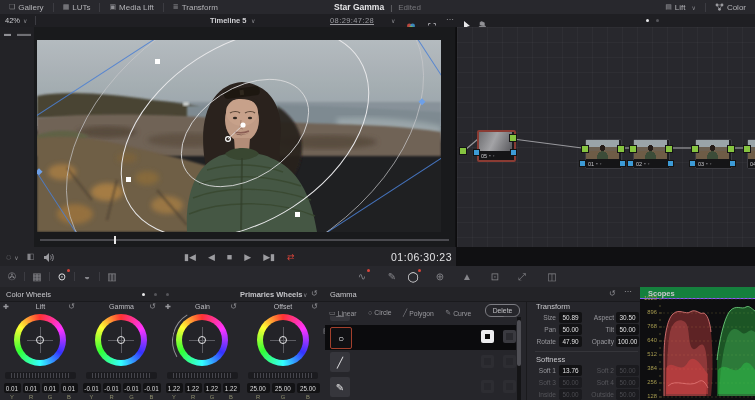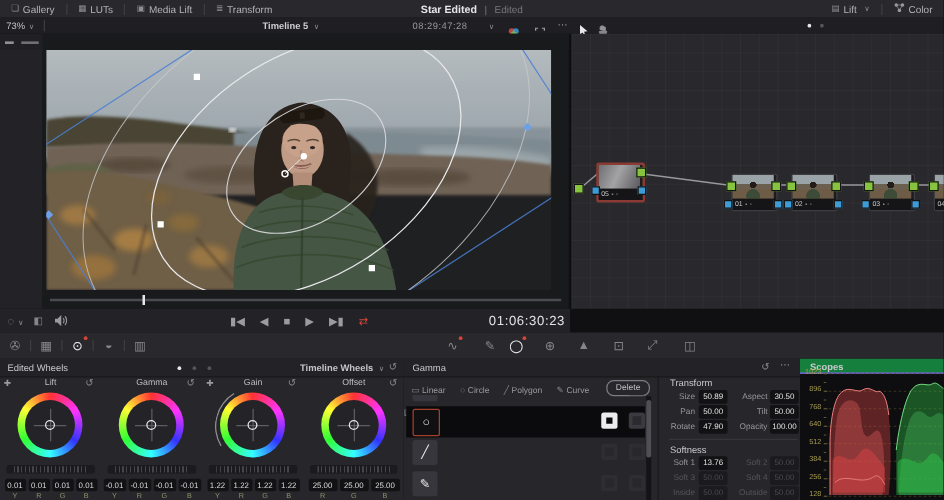--- a/index.html
+++ b/index.html
@@ -138,32 +138,32 @@
           <circle cx="2" cy="2" r="1.4" fill="#9a9a9f"></circle>
           <circle cx="7" cy="2" r="1.4" fill="#9a9a9f"></circle>
           <circle cx="4.5" cy="6.3" r="1.4" fill="#9a9a9f"></circle>
           <path d="M2 2H7L4.5 6.3Z" fill="none" stroke="#9a9a9f" stroke-width=".6"></path>
         </svg>
     </span>
     <span>Color</span>
   </div>
 </div>
 <div class="title-wrap">
-  <span class="ptitle">Star Edited</span>
+  <span class="ptitle">Star Gamma</span>
   <span class="pstat">|</span>
   <span class="pstat">Edited</span>
 </div>
 
 <div class="abs row2 r">
-  <span class="small" style="margin-left:5px;color:#c9c9cd;">73%</span>
+  <span class="small" style="margin-left:5px;color:#c9c9cd;">42%</span>
   <span class="chev">∨</span>
   <span class="vsep" style="margin-left:8px"></span>
   <span class="small" style="position:absolute;left:210px;color:#cfcfd3;font-weight:bold;">Timeline 5</span>
   <span class="chev" style="position:absolute;left:248px;">∨</span>
-  <span class="small" style="position:absolute;left:330px;letter-spacing:.4px;">08:29:47:28</span>
+  <span class="small" style="position:absolute;left:330px;letter-spacing:.4px;text-decoration:underline;">08:29:47:28</span>
   <span class="chev" style="position:absolute;left:388px;">∨</span>
   <span style="position:absolute;left:406px;top:3px;">
     <svg width="10" height="8" viewBox="0 0 10 8">
         <circle cx="3.4" cy="3" r="2.4" fill="#c94b42" opacity=".9"></circle>
         <circle cx="6.6" cy="3" r="2.4" fill="#3d9bd6" opacity=".85"></circle>
         <circle cx="5" cy="5.4" r="2.4" fill="#7ac143" opacity=".8"></circle>
       </svg>
   </span>
   <span style="position:absolute;left:428px;top:3px;">
     <svg width="8" height="8" viewBox="0 0 8 8" stroke="#9a9a9f" stroke-width="1" fill="none">
@@ -384,25 +384,25 @@
   <span class="pico on" style="position:absolute;left:401px;">◯<span class="rd"></span></span>
   <span class="pico" style="position:absolute;left:428px;">⊕</span>
   <span class="pico" style="position:absolute;left:455px;">▲</span>
   <span class="pico" style="position:absolute;left:483px;">⊡</span>
   <span class="pico" style="position:absolute;left:510px;">⤢</span>
   <span class="pico" style="position:absolute;left:540px;">◫</span>
 </div>
 
 <div class="abs cw-panel">
   <div class="abs" style="left:0;top:0;width:323px;height:14px;background:#232327;border-bottom:1px solid #1a1a1d;">
-    <span class="panel-h abs" style="left:6px;top:3px;">Edited Wheels</span>
+    <span class="panel-h abs" style="left:6px;top:3px;">Color Wheels</span>
     <span class="abs" style="left:142px;top:6px;width:3px;height:3px;border-radius:50%;background:#e8e8ea;"></span>
     <span class="abs" style="left:154px;top:6px;width:3px;height:3px;border-radius:50%;background:#55555a;"></span>
     <span class="abs" style="left:166px;top:6px;width:3px;height:3px;border-radius:50%;background:#55555a;"></span>
-    <span class="small abs" style="left:240px;top:3px;font-weight:bold;color:#c5c5c9;">Timeline Wheels</span>
+    <span class="small abs" style="left:240px;top:3px;font-weight:bold;color:#c5c5c9;">Primaries Wheels</span>
     <span class="chev abs" style="left:300px;top:4px;">∨</span>
     <span class="hreset abs" style="left:311px;top:2px;">↺</span>
   </div>
 
   <div class="wheel-col" style="left:0;width:81px;">
     <span class="abs" style="left:3px;top:2px;font-size:7px;color:#9a9a9f;">✚</span>
     <span class="wname abs" style="left:0;top:2px;width:81px;text-align:center;">Lift</span>
     <span class="wreset abs" style="right:6px;top:1px;">↺</span>
     <div class="ring" style="left:14px;top:13px;">
         <div class="ring-in"></div>

